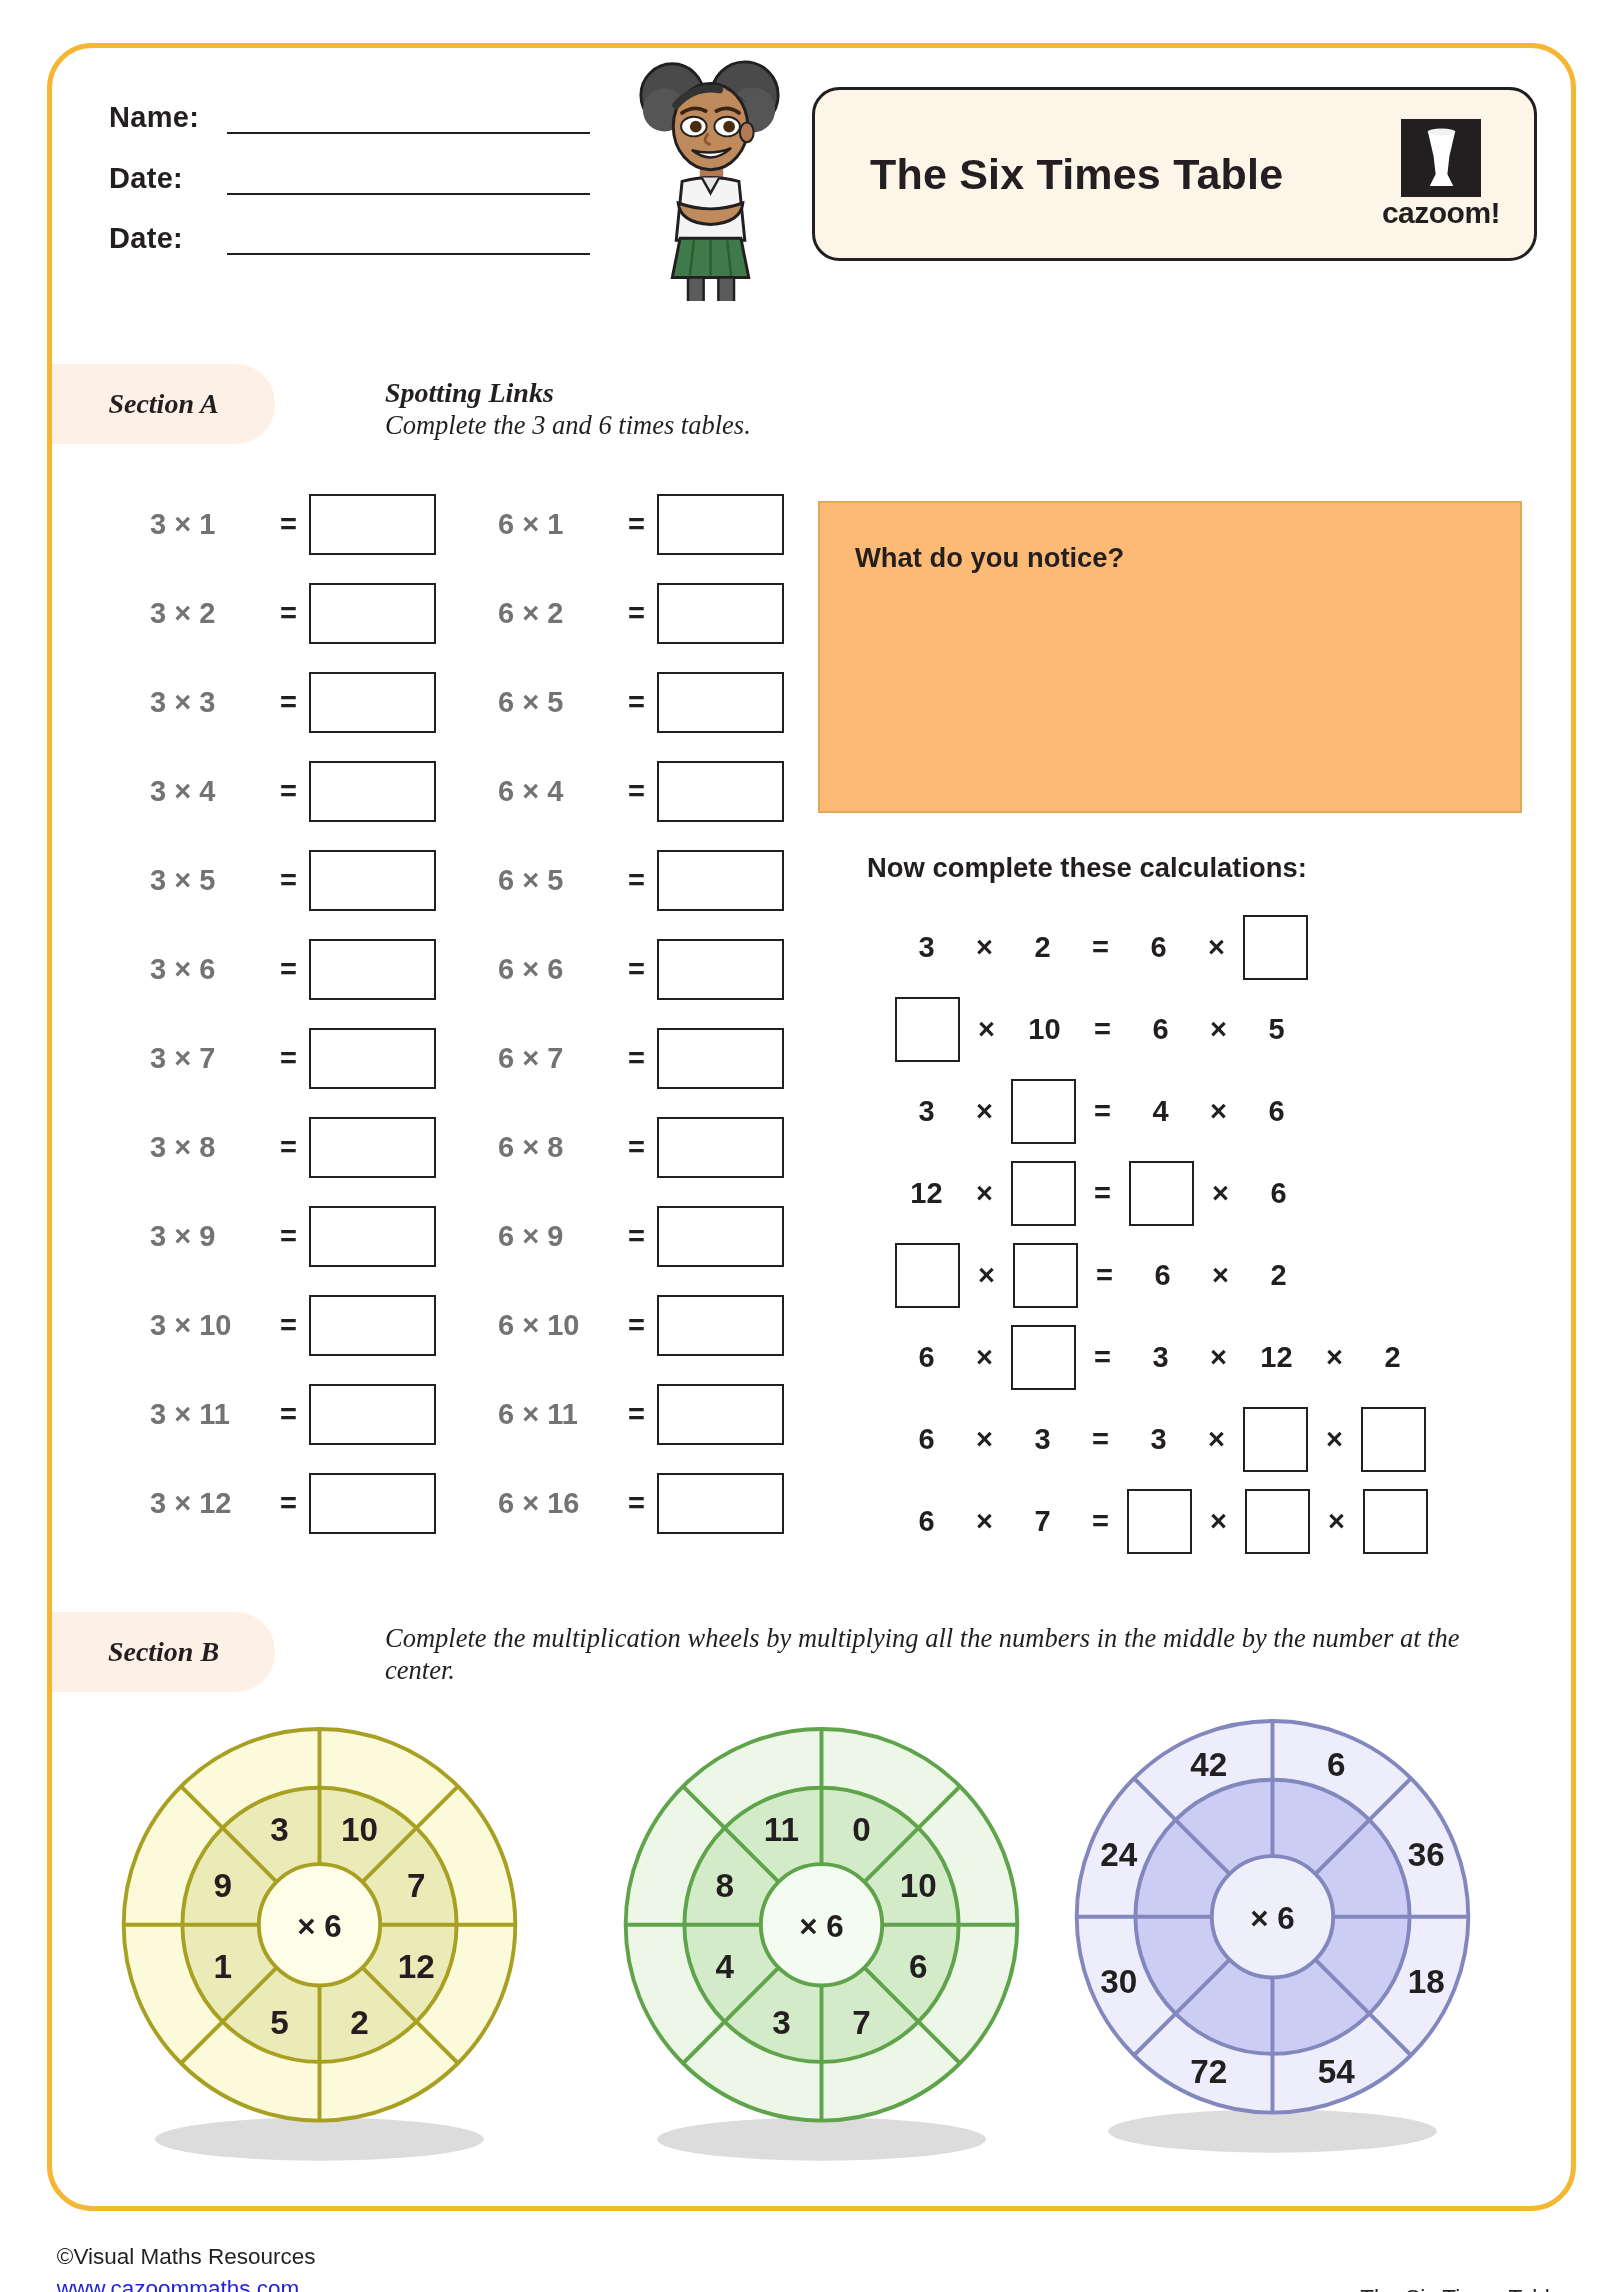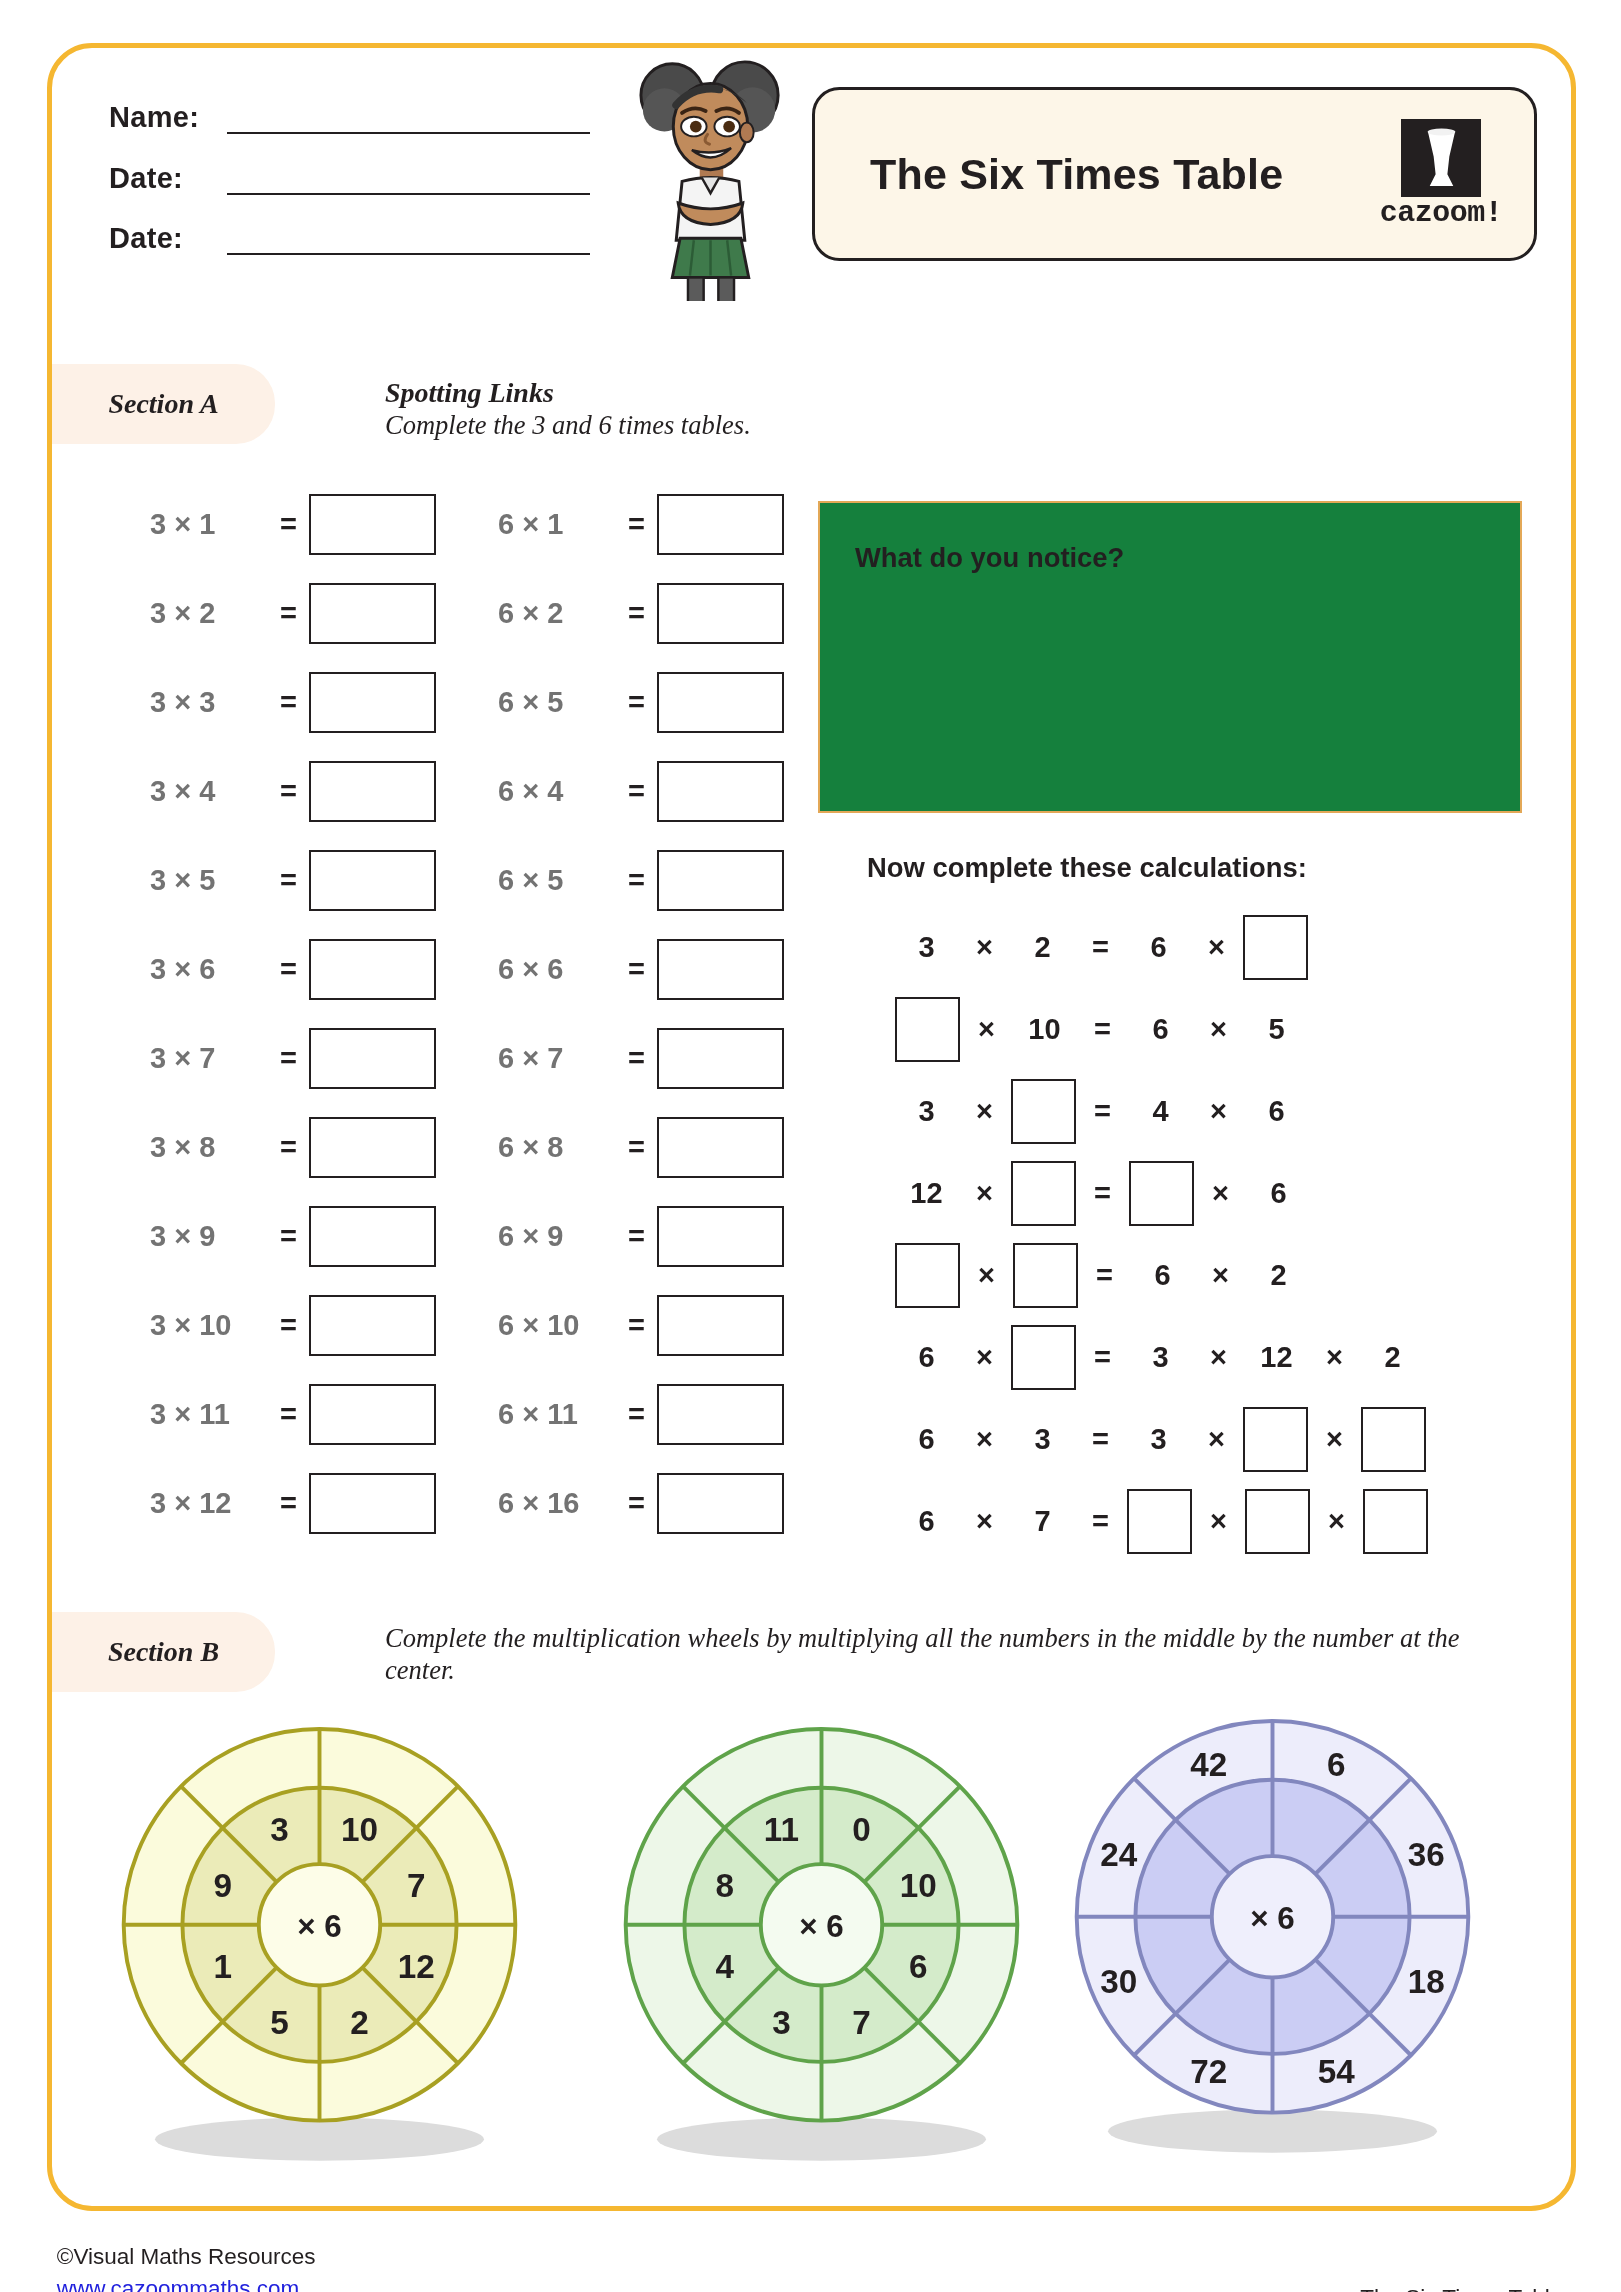--- a/index.html
+++ b/index.html
@@ -56,21 +56,21 @@
   #brand-logo {
     position: absolute; right: 35px; top: 29px;
     width: 116px; height: 116px;
     display: flex; flex-direction: column; align-items: center;
   }
   #brand-mark {
     width: 80px; height: 78px; background: #231f20;
     display: flex; align-items: center; justify-content: center;
   }
   #brand-word {
-    font-family: Liberation Mono, monospace;
+    font-family: Liberation Sans, sans-serif;
     font-weight: bold; font-size: 30px; color: #231f20;
     letter-spacing: -0.5px; line-height: 1; margin-top: 1px;
   }
 
   
   .section-badge {
     position: absolute;
     width: 223px; height: 80px;
     background: #FDF1E7;
     border-radius: 0 39px 39px 0;
@@ -113,21 +113,21 @@
   }
   .tt-box {
     width: 127px; height: 61px;
     border: 2px solid #231f20; background: #ffffff;
   }
 
   
   #notice-box {
     position: absolute; left: 766px; top: 453px;
     width: 704px; height: 312px;
-    border: 2px solid #E3A857; background: #15803d;
+    border: 2px solid #E3A857; background: #fdba74;
   }
   #notice-label {
     position: absolute; left: 35px; top: 39px;
     font-size: 27.4px; font-weight: bold; color: #231f20;
   }
 
   
   #calc-heading {
     position: absolute; left: 815px; top: 804px;
     font-size: 27.4px; font-weight: bold; color: #231f20;

